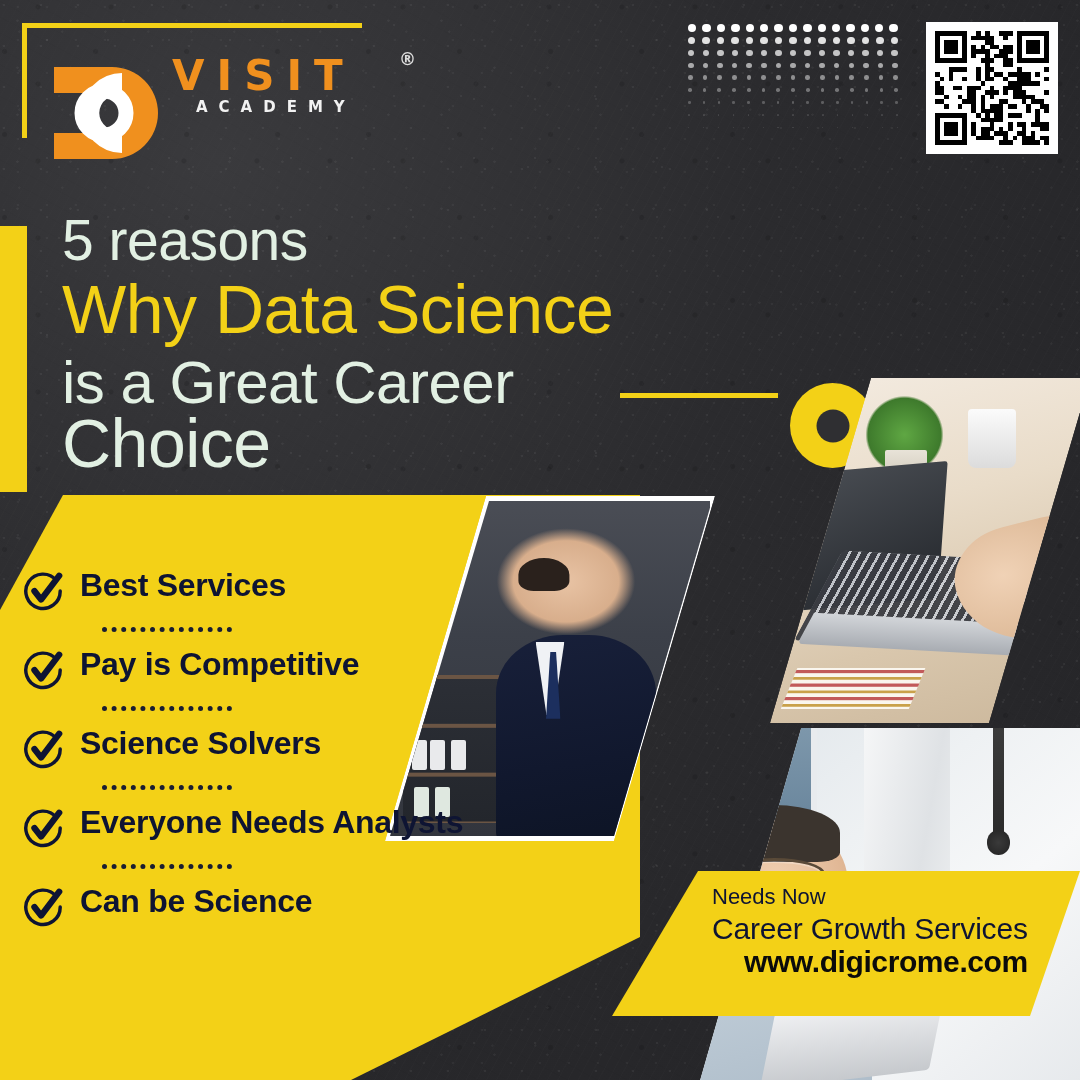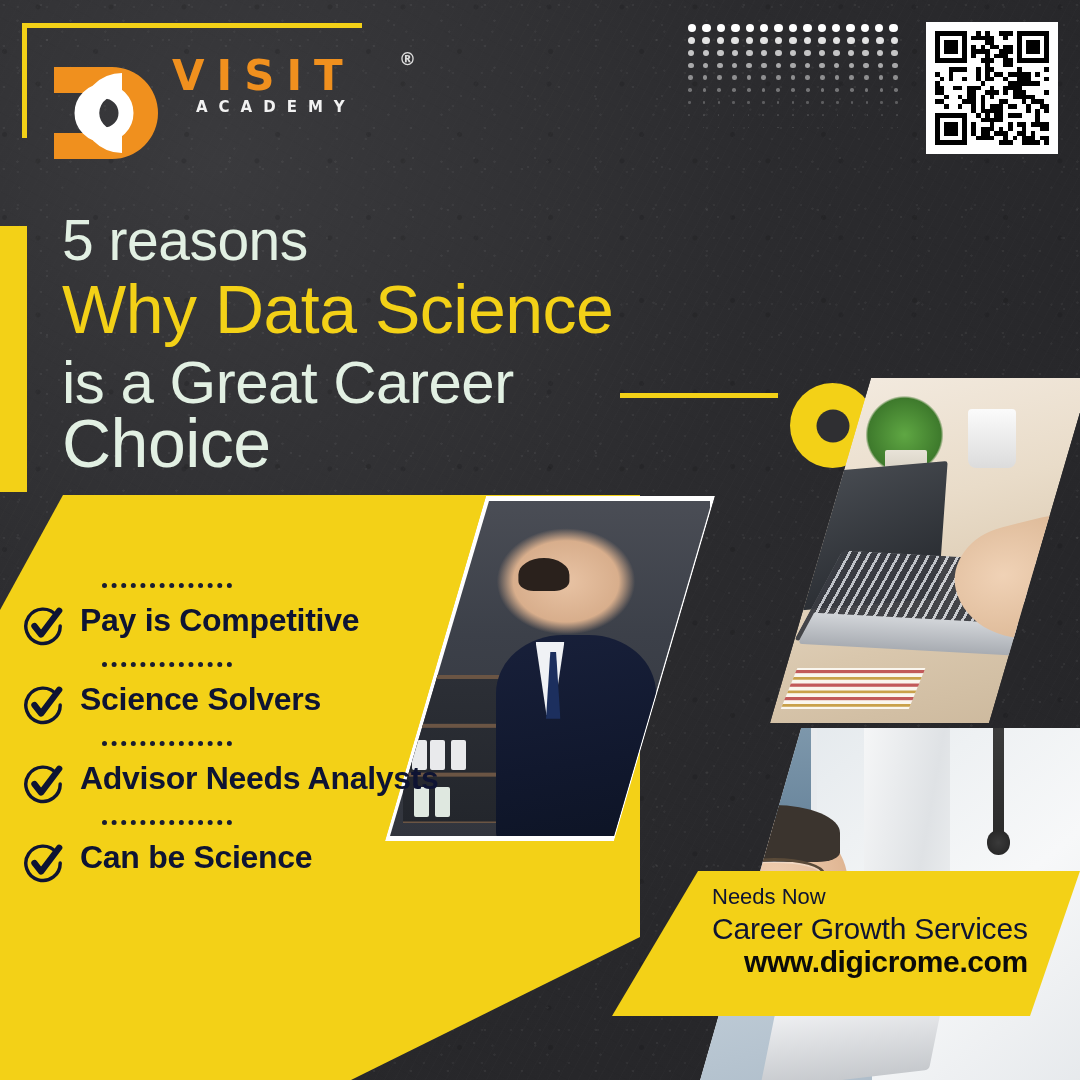--- a/index.html
+++ b/index.html
@@ -1177,20 +1177,27 @@
         </div>
         <div class="exec-suit"></div>
         <div class="exec-shirt"></div>
         <div class="exec-tie"></div>
         <div class="exec-hair"></div>
       </div>
     </div>
   </div>
 
   <div class="list" id="benefit-list">
+      <div class="list-item">
+        <svg viewBox="0 0 44 44" class="check-icon">
+      <path d="M36 11 A18 18 0 1 0 40 22" fill="none" stroke="#0E1433" stroke-width="3.6" stroke-linecap="round"></path>
+      <path d="M13 22 L20 31 L39 6" fill="none" stroke="#0E1433" stroke-width="6.5" stroke-linecap="round" stroke-linejoin="round"></path>
+    </svg>
+        <div class="item-label">Best Services</div>
+      </div>
       <div class="dots-sep"></div>
       <div class="list-item">
         <svg viewBox="0 0 44 44" class="check-icon">
       <path d="M36 11 A18 18 0 1 0 40 22" fill="none" stroke="#0E1433" stroke-width="3.6" stroke-linecap="round"></path>
       <path d="M13 22 L20 31 L39 6" fill="none" stroke="#0E1433" stroke-width="6.5" stroke-linecap="round" stroke-linejoin="round"></path>
     </svg>
         <div class="item-label">Pay is Competitive</div>
       </div>
       <div class="dots-sep"></div>
       <div class="list-item">
@@ -1199,21 +1206,21 @@
       <path d="M13 22 L20 31 L39 6" fill="none" stroke="#0E1433" stroke-width="6.5" stroke-linecap="round" stroke-linejoin="round"></path>
     </svg>
         <div class="item-label">Science Solvers</div>
       </div>
       <div class="dots-sep"></div>
       <div class="list-item">
         <svg viewBox="0 0 44 44" class="check-icon">
       <path d="M36 11 A18 18 0 1 0 40 22" fill="none" stroke="#0E1433" stroke-width="3.6" stroke-linecap="round"></path>
       <path d="M13 22 L20 31 L39 6" fill="none" stroke="#0E1433" stroke-width="6.5" stroke-linecap="round" stroke-linejoin="round"></path>
     </svg>
-        <div class="item-label">Advisor Needs Analysts</div>
+        <div class="item-label">Everyone Needs Analysts</div>
       </div>
       <div class="dots-sep"></div>
       <div class="list-item">
         <svg viewBox="0 0 44 44" class="check-icon">
       <path d="M36 11 A18 18 0 1 0 40 22" fill="none" stroke="#0E1433" stroke-width="3.6" stroke-linecap="round"></path>
       <path d="M13 22 L20 31 L39 6" fill="none" stroke="#0E1433" stroke-width="6.5" stroke-linecap="round" stroke-linejoin="round"></path>
     </svg>
         <div class="item-label">Can be Science</div>
       </div>
     </div>

